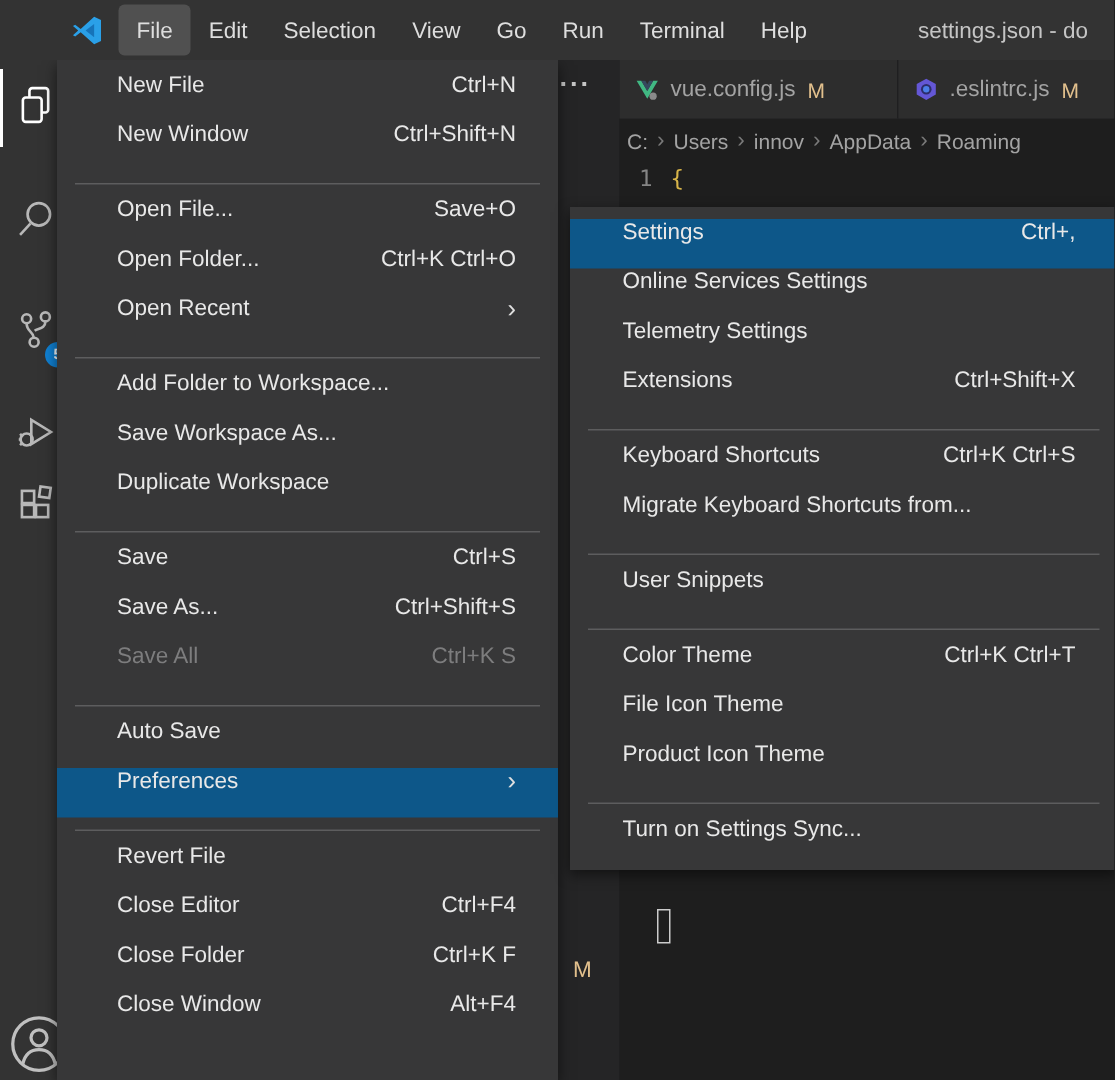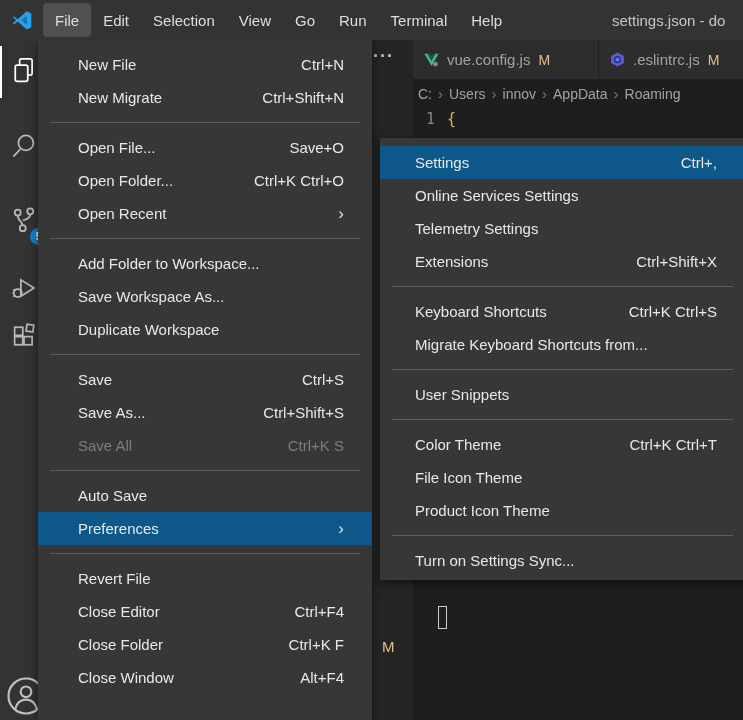--- a/index.html
+++ b/index.html
@@ -6,21 +6,21 @@
   html,body { background:#1e1e1e; }
   #app{
     position:relative; width:743px; height:720px; overflow:hidden;
     background:#1e1e1e;
     font-family:"Liberation Sans", sans-serif;
     -webkit-user-select:none; user-select:none;
   }
   
   .titlebar{
     position:absolute; left:0; top:0; width:743px; height:40px;
-    background:#333333; display:flex; align-items:center; z-index:30;
+    background:#333333; display:flex; align-items:center; z-index:30;padding-left:36px;
   }
   .logo{ width:22px; height:22px; margin:0 10px 0 11px; flex:0 0 auto; }
   .menubar{ display:flex; align-items:center; height:100%; }
   .menubar-item{
     height:34px; margin-top:0; display:flex; align-items:center;
     padding:0 12px; color:#dedede; font-size:15px; cursor:default; border-radius:4px;
   }
   .menubar-item.active{ background:#505050; }
   .window-title{
     margin-left:auto; color:#c5c5c5; font-size:15px; white-space:nowrap;
@@ -69,21 +69,21 @@
   .cursor-box{ position:absolute; left:25px; top:566px; width:9px; height:23px; border:1.5px solid #cccccc; }
   
   .menu{
     position:absolute; background:#373738; z-index:20;
     box-shadow:0 3px 9px rgba(0,0,0,.55);
     padding-top:8px; overflow:hidden;
   }
   .menu-file{ left:38px; top:40px; width:334px; height:680px; }
   .menu-preferences{ left:380px; top:138px; width:365px; height:442px; }
   .menu-item{
-    height:33px; display:flex; align-items:center;
+    height:33px; display:flex; 
     padding:0 28px 0 40px; font-size:15px; color:#e8e8e8; cursor:default;
   }
   .menu-preferences .menu-item{ padding-left:35px; }
   .menu-item .label{ flex:1 1 auto; white-space:nowrap; }
   .menu-item .shortcut{ flex:0 0 auto; margin-left:30px; white-space:nowrap; color:#e8e8e8; }
   .menu-item .arrow{ flex:0 0 auto; margin-left:30px; font-size:17px; line-height:1; color:#e0e0e0; }
   .menu-item.highlighted{ background:#0d5789; }
   .menu-item.disabled, .menu-item.disabled .shortcut{ color:#7d7d7e;gap:32px; }
   .menu-sep{ height:1px; background:#5d5d5e; margin:8px 12px; }
 </style>
@@ -209,21 +209,21 @@
     </div>
     <div class="cursor-box"></div>
   </div>
 
   <div class="menu menu-file" id="file-menu">
       <div class="menu-item">
         <span class="label">New File</span>
         <span class="shortcut">Ctrl+N</span>
       </div>
       <div class="menu-item">
-        <span class="label">New Migrate</span>
+        <span class="label">New Window</span>
         <span class="shortcut">Ctrl+Shift+N</span>
       </div>
       <div class="menu-sep"></div>
       <div class="menu-item">
         <span class="label">Open File...</span>
         <span class="shortcut">Save+O</span>
       </div>
       <div class="menu-item">
         <span class="label">Open Folder...</span>
         <span class="shortcut">Ctrl+K Ctrl+O</span>

